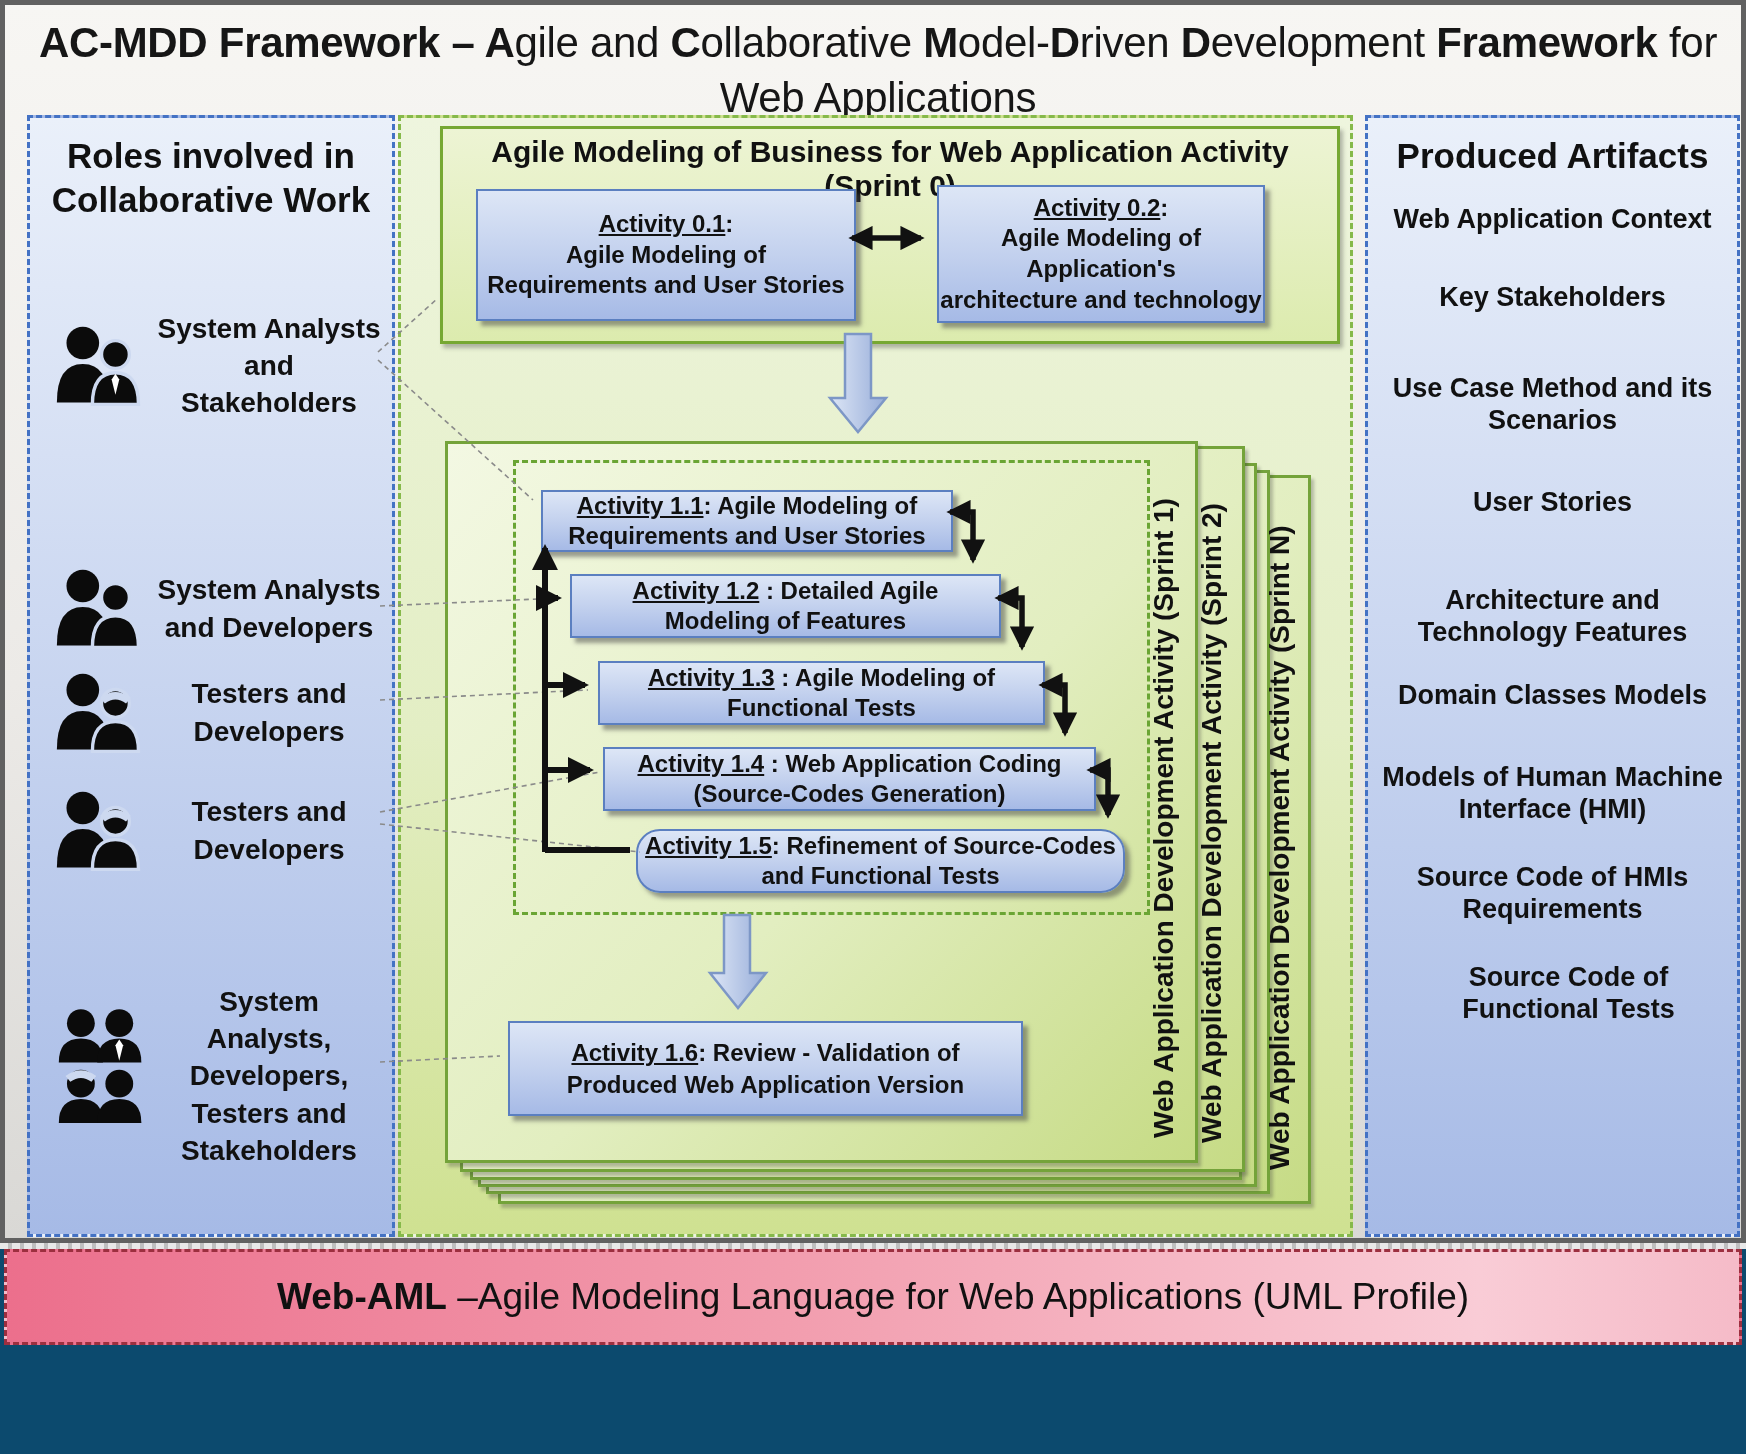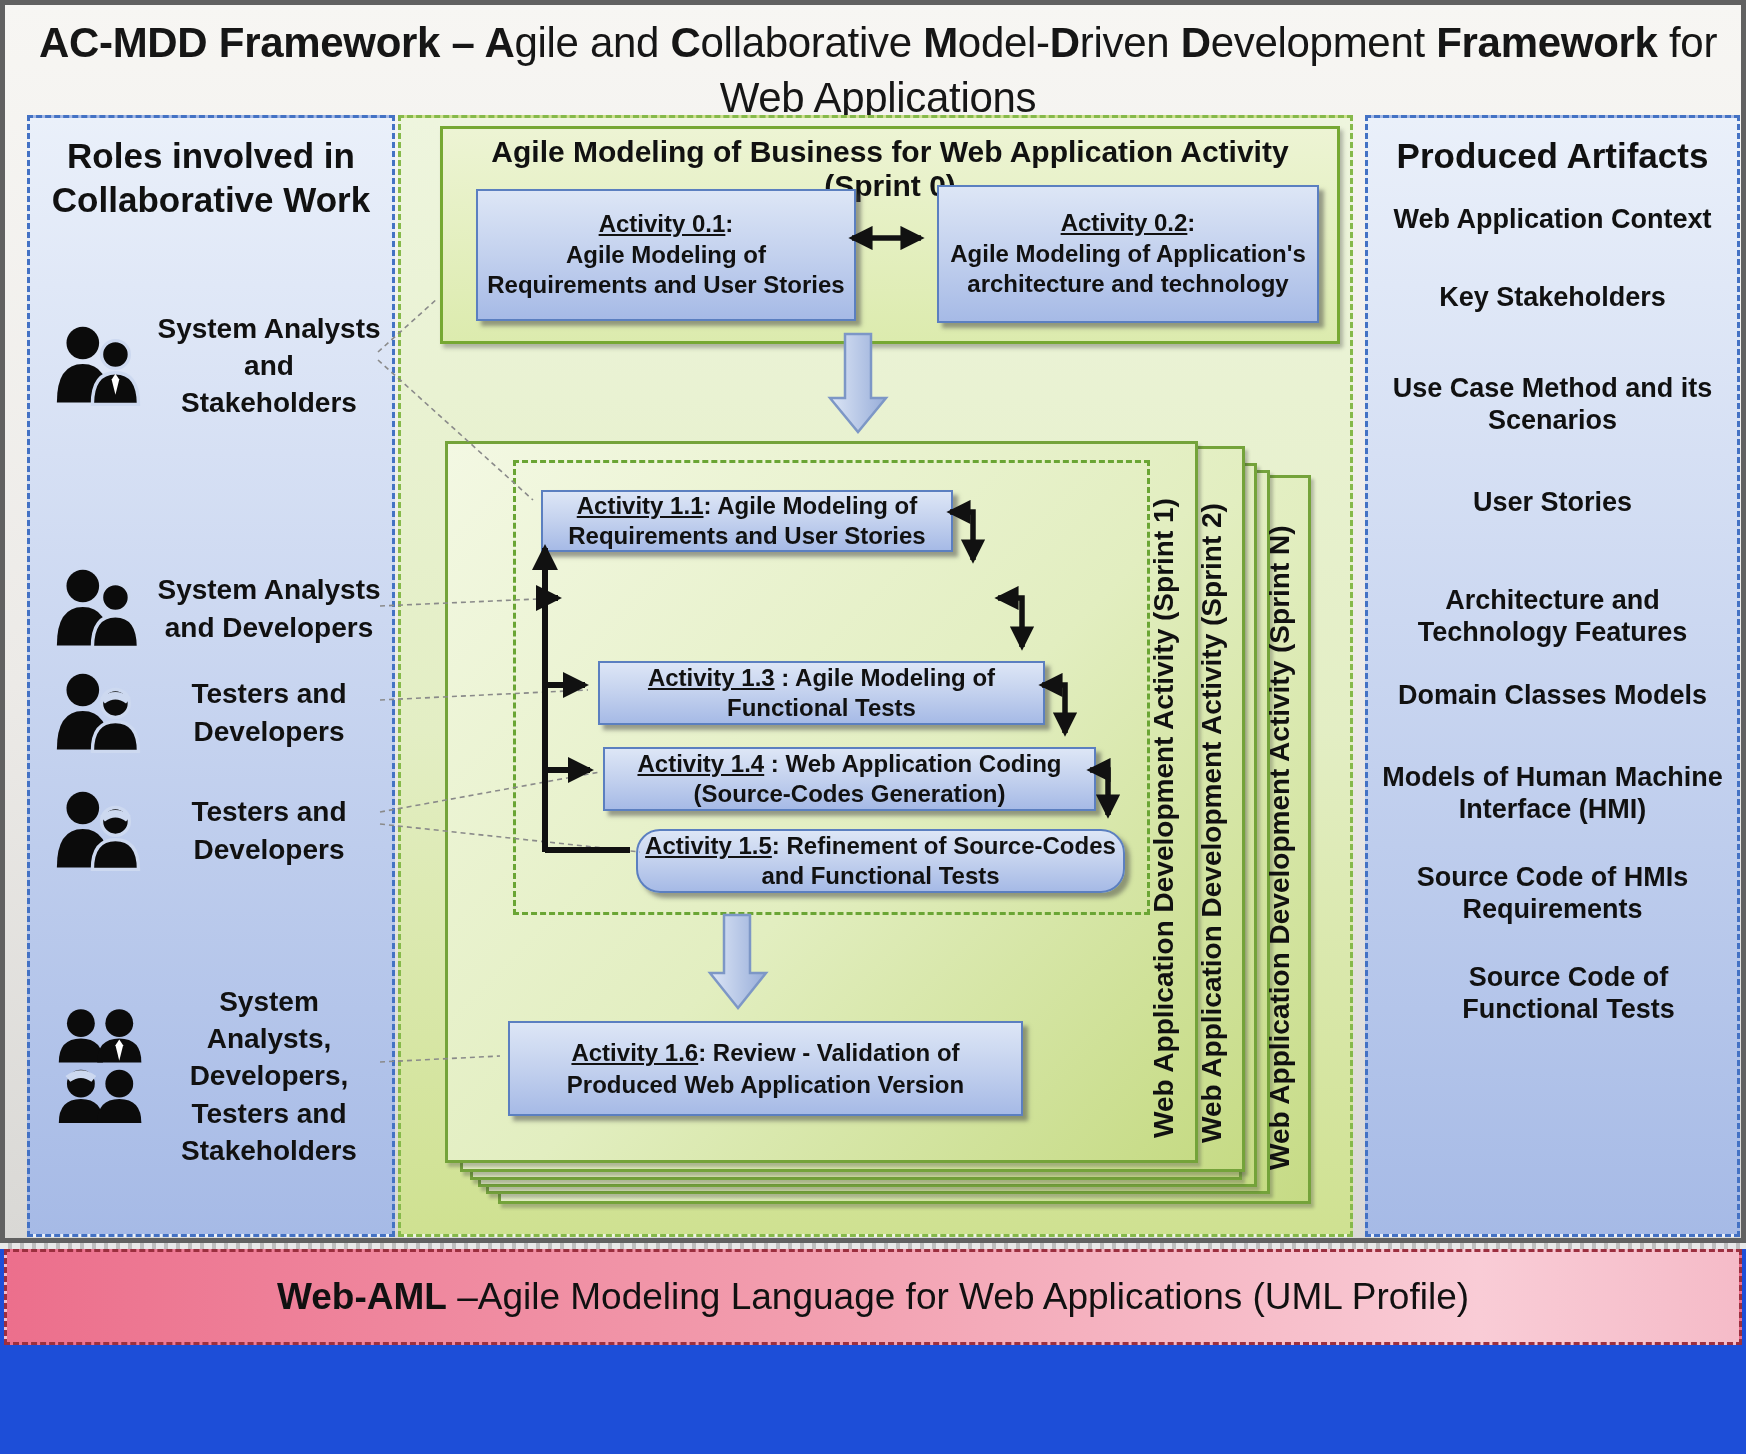--- a/index.html
+++ b/index.html
@@ -1,18 +1,18 @@
 <!DOCTYPE html>
 <html><head>
 <meta charset="utf-8">
 <style>
   html,body{margin:0;padding:0;background:#bdbdbb;}
   *{box-sizing:border-box;}
   body{font-family:"Liberation Sans", sans-serif;color:#111;}
-  #stage{position:relative;width:1746px;height:1454px;overflow:hidden;background:#1d4ed8;}
+  #stage{position:relative;width:1746px;height:1454px;overflow:hidden;background:#0c4a6e;}
 
   
   #main-panel{position:absolute;left:0;top:0;width:1746px;height:1243px;
     border:5px solid #616161;background:linear-gradient(180deg,#f7f6f3 0%,#eceae7 55%,#d9d8d5 100%);}
   #main-title{position:absolute;left:30px;top:10px;width:1686px;text-align:center;
     font-size:42px;line-height:1.32;color:#161616;letter-spacing:-0.3px;}
   #main-title .t2{display:block;}
 
   
   .blue-col{position:absolute;top:110px;height:1122px;border:3px dashed #4472c4;
@@ -163,38 +163,41 @@
 
     <div id="process-col">
 
       <div id="sprint0-box">
         <div id="sprint0-title">Agile Modeling of Business for Web Application Activity (Sprint 0)</div>
         <div class="actbox actbox0" style="left:33px;top:60px;width:380px;height:132px;">
           <span><span class="u">Activity 0.1</span><span class="pre">:
 Agile Modeling of
 Requirements and User Stories</span></span>
         </div>
-        <div class="actbox actbox0" style="left:494px;top:56px;width:382px;height:138px;">
+        <div class="actbox actbox0" style="left:494px;top:56px;width:328px;height:138px;">
           <span><span class="u">Activity 0.2</span><span class="pre">:
 Agile Modeling of Application's
 architecture and technology</span></span>
         </div>
       </div>
 
       <div class="sprint-panel" style="left:97px;top:357px;width:813px;height:729px;"></div>
       <div class="sprint-panel" style="left:85px;top:352px;width:784px;height:724px;"></div>
       <div class="sprint-panel" style="left:77px;top:345px;width:779px;height:724px;"></div>
       <div class="sprint-panel" style="left:69px;top:338px;width:772px;height:724px;"></div>
       <div class="sprint-panel" style="left:59px;top:328px;width:785px;height:726px;"></div>
       <div class="sprint-panel" style="left:44px;top:323px;width:753px;height:722px;"></div>
 
       <div id="inner-cycle" style="left:112px;top:342px;width:637px;height:455px;"></div>
 
       <div class="actbox actbox1" style="left:140px;top:372px;width:412px;height:62px;">
         <span><span class="u">Activity 1.1</span><span>: Agile Modeling of Requirements and User Stories</span></span>
+      </div>
+      <div class="actbox actbox1" style="left:169px;top:456px;width:431px;height:64px;">
+        <span><span class="u">Activity 1.2</span><span> : Detailed Agile Modeling of Features</span></span>
       </div>
       <div class="actbox actbox1" style="left:197px;top:543px;width:447px;height:64px;">
         <span><span class="u">Activity 1.3</span><span> : Agile Modeling of Functional Tests</span></span>
       </div>
       <div class="actbox actbox1" style="left:202px;top:629px;width:493px;height:64px;">
         <span><span class="u">Activity 1.4</span><span> : Web Application Coding (Source-Codes Generation)</span></span>
       </div>
       <div class="actbox actbox1" style="left:235px;top:711px;width:489px;height:64px;border-radius:24px;">
         <span><span class="u">Activity 1.5</span><span>: Refinement of Source-Codes and Functional Tests</span></span>
       </div>

